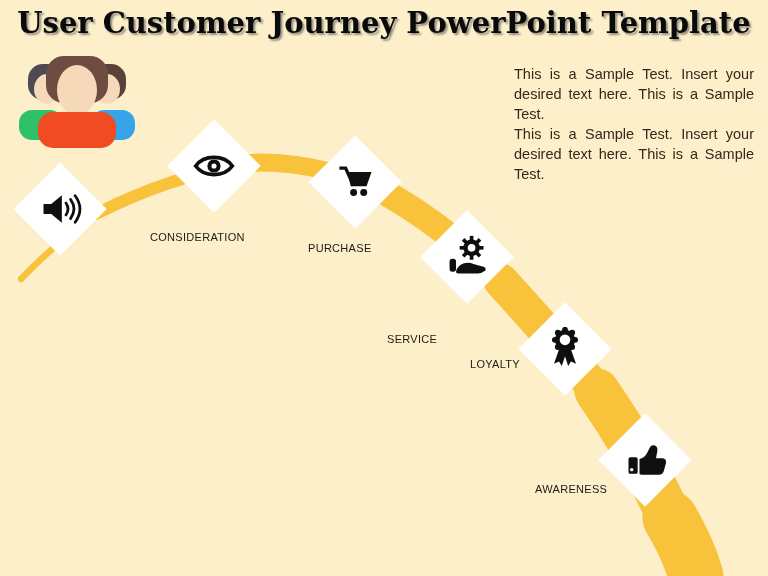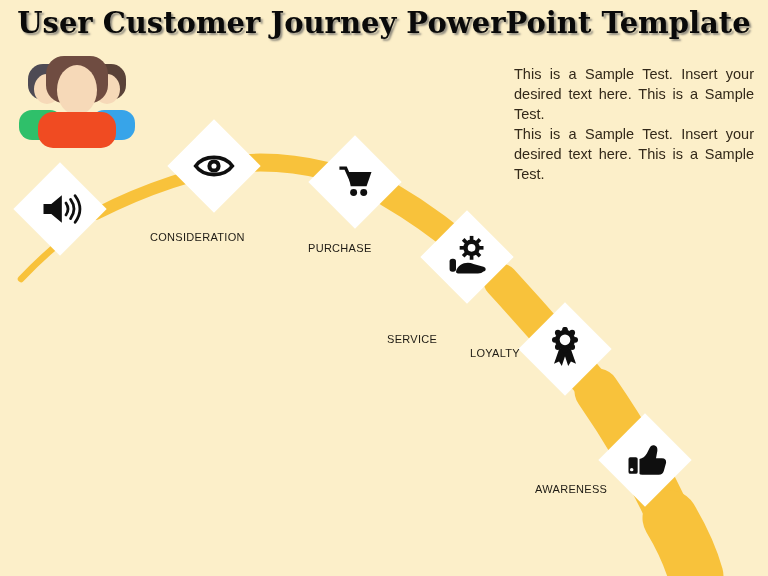--- a/index.html
+++ b/index.html
@@ -33,21 +33,21 @@
   .d-service{left:434px;top:224px;}
   .d-loyalty{left:532px;top:316px;}
   .d-advocacy{left:612px;top:427px;}
 
   .stage-label{position:absolute;z-index:4;color:var(--c-label);
                font-size:11px;letter-spacing:.3px;white-space:nowrap;}
   .l-awareness{left:32px;top:274px;}
   .l-consideration{left:150px;top:231px;}
   .l-purchase{left:308px;top:242px;}
   .l-service{left:387px;top:289px;margin-top:44px;}
-  .l-loyalty{left:470px;top:347px;}
+  .l-loyalty{left:470px;top:358px;}
   .l-advocacy{left:535px;top:483px;}
 
   .skin{fill:var(--c-skin);}
   .hairC{fill:var(--c-hair_center);} .hairL{fill:var(--c-hair_left);} .hairR{fill:var(--c-hair_right);}
   .shirtC{fill:var(--c-shirt_center);} .shirtL{fill:var(--c-shirt_left);} .shirtR{fill:var(--c-shirt_right);}
 </style>
 </head>
 <body>
 
 <div class="slide">

